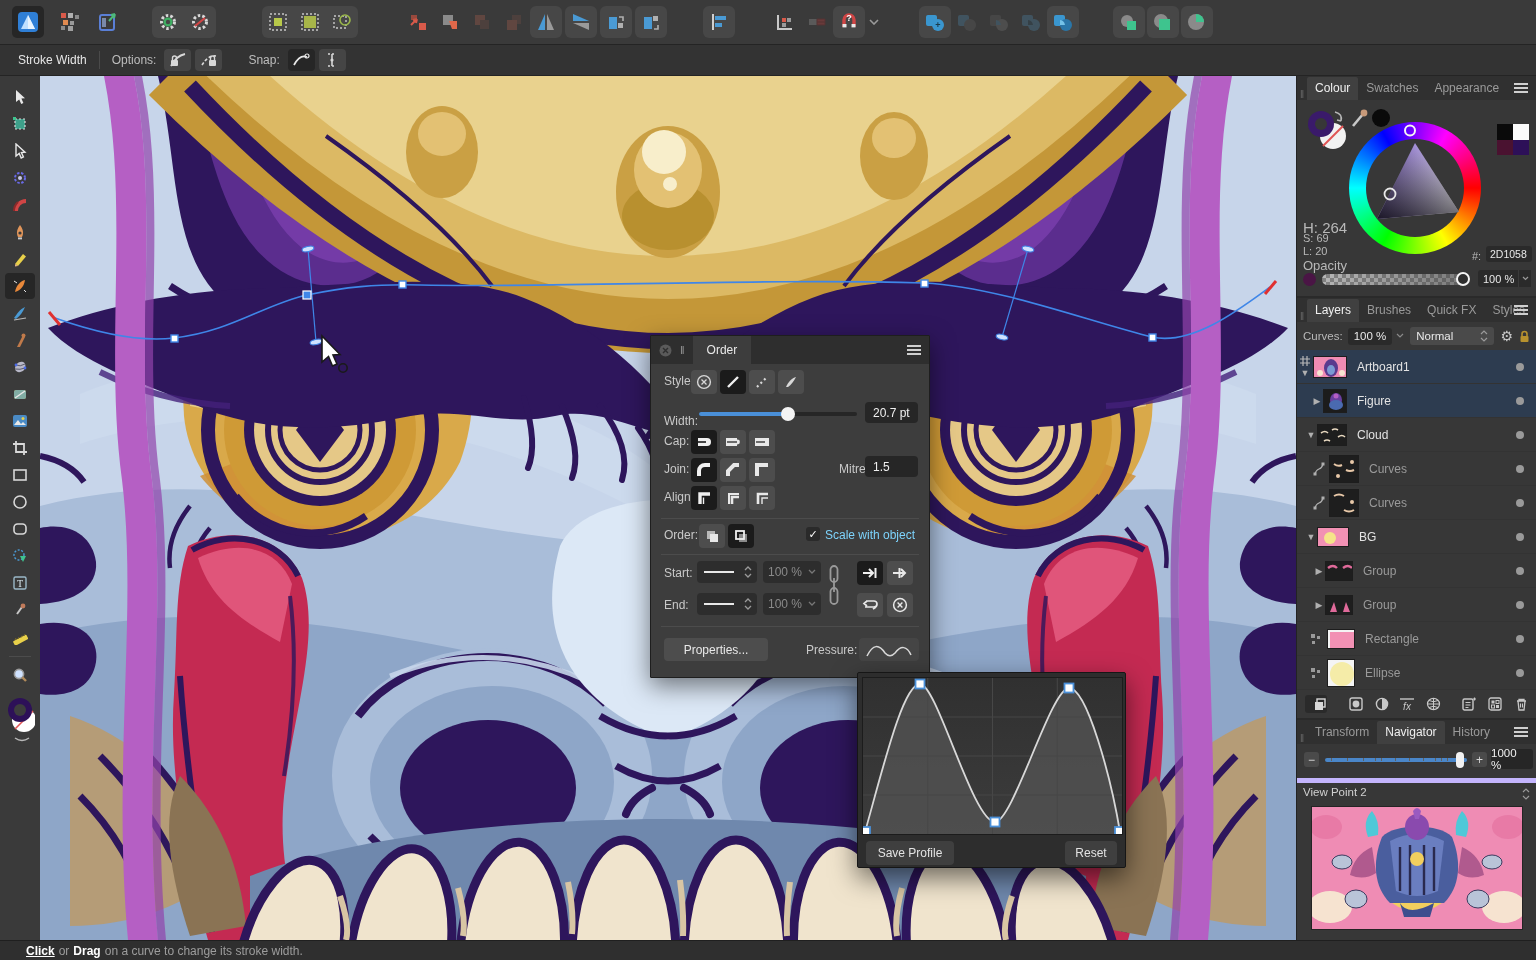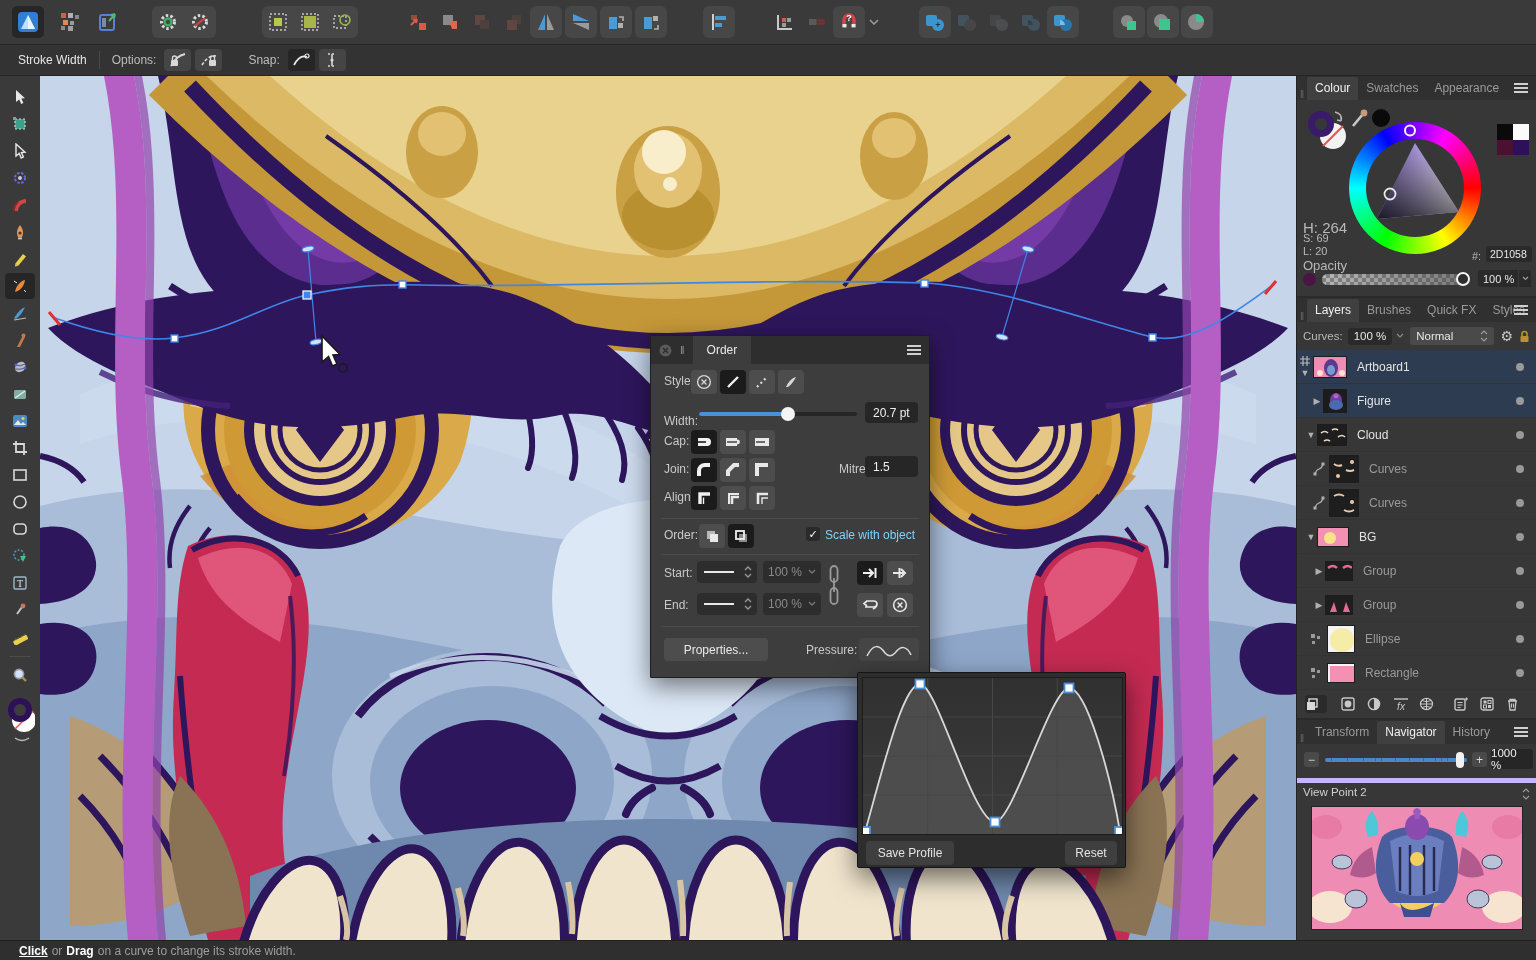--- a/index.html
+++ b/index.html
@@ -74,28 +74,28 @@
   .burger i { display:block; height:2px; background:#cfcfcf; margin-bottom:2px; }
 
   .layer-row { position:relative; height:34px; border-bottom:1px solid #333; display:flex; align-items:center; }
   .layer-row.sel { background:#2d3c50; }
   .lr-name { font-size:12px; color:#e3e3e3; margin-left:10px; flex:1; }
   .lr-name.dimtx { color:#9a9a9a; }
   .vis-dot { width:8px; height:8px; border-radius:50%; background:#9a9a9a; margin-right:12px; }
   .thumb { border:1px solid #1d1d1d; flex:0 0 auto; }
   .chev { color:#b0b0b0; font-size:9px; width:12px; text-align:center; flex:0 0 auto; }
 
-  .mini-btn { width:22px; height:18px; display:flex; align-items:center; justify-content:flex-start; }
+  .mini-btn { width:22px; height:18px; display:flex; align-items:center; justify-content:flex-end; }
   .tick { position:absolute; width:1px; height:3px; background:#606060; top:14px; }
 
   
   #statusbar { position:absolute; left:0; top:940px; width:1536px; height:20px; background:#2f2f2f;
     border-top:1px solid #1f1f1f; display:flex; align-items:center; font-size:12px; color:#9d9d9d; padding-left:18px; }
   #statusbar b { color:#fff; margin:0 4px; }
-  #statusbar b:first-child { margin-left:1px;text-decoration:underline; }
+  #statusbar b:first-child { margin-left:8px;text-decoration:underline; }
 
   .checker { background-image:
       linear-gradient(45deg,#8a8a8a 25%,transparent 25%,transparent 75%,#8a8a8a 75%),
       linear-gradient(45deg,#8a8a8a 25%,transparent 25%,transparent 75%,#8a8a8a 75%);
     background-size:8px 8px; background-position:0 0,4px 4px; background-color:#c4c4c4; }
 </style>
 </head>
 <body>
 
 <div id="topbar">
@@ -1066,38 +1066,38 @@
         </svg>
       <span class="lr-name dimtx">Group</span>
       <div class="vis-dot"></div>
     </div>
     <div class="layer-row">
       <svg width="10" height="12" style="margin-left:14px">
           <rect x="0" y="1" width="4" height="4" fill="#9a9a9a"></rect>
           <rect x="6" y="3" width="3" height="3" fill="#9a9a9a"></rect>
           <rect x="1" y="8" width="3" height="3" fill="#9a9a9a"></rect>
         </svg>
-      <svg class="thumb" style="margin-left:6px" width="28" height="28">
-          <rect width="28" height="28" fill="#f4f4f4"></rect>
-          <circle cx="14" cy="14" r="12" fill="#f5eca8"></circle>
-        </svg>
-      <span class="lr-name dimtx">Ellipse</span>
+      <svg class="thumb" style="margin-left:6px" width="28" height="20">
+          <rect width="28" height="20" fill="#f4f4f4"></rect>
+          <rect x="2" y="2" width="24" height="16" fill="#f291b4"></rect>
+        </svg>
+      <span class="lr-name dimtx">Rectangle</span>
       <div class="vis-dot"></div>
     </div>
     <div class="layer-row">
       <svg width="10" height="12" style="margin-left:14px">
           <rect x="0" y="1" width="4" height="4" fill="#9a9a9a"></rect>
           <rect x="6" y="3" width="3" height="3" fill="#9a9a9a"></rect>
           <rect x="1" y="8" width="3" height="3" fill="#9a9a9a"></rect>
         </svg>
-      <svg class="thumb" style="margin-left:6px" width="28" height="20">
-          <rect width="28" height="20" fill="#f4f4f4"></rect>
-          <rect x="2" y="2" width="24" height="16" fill="#f291b4"></rect>
-        </svg>
-      <span class="lr-name dimtx">Rectangle</span>
+      <svg class="thumb" style="margin-left:6px" width="28" height="28">
+          <rect width="28" height="28" fill="#f4f4f4"></rect>
+          <circle cx="14" cy="14" r="12" fill="#f5eca8"></circle>
+        </svg>
+      <span class="lr-name dimtx">Ellipse</span>
       <div class="vis-dot"></div>
     </div>
 
     <div style="height:28px; display:flex; align-items:center; padding:0 8px; gap:4px">
       <div class="mini-btn" style="background:#2a2a2a; border-radius:3px">
         <svg width="14" height="14">
             <rect x="4" y="2" width="8" height="8" fill="none" stroke="#d8d8d8" stroke-width="1.4"></rect>
             <rect x="2" y="5" width="8" height="8" fill="#d8d8d8"></rect>
           </svg>
       </div>

